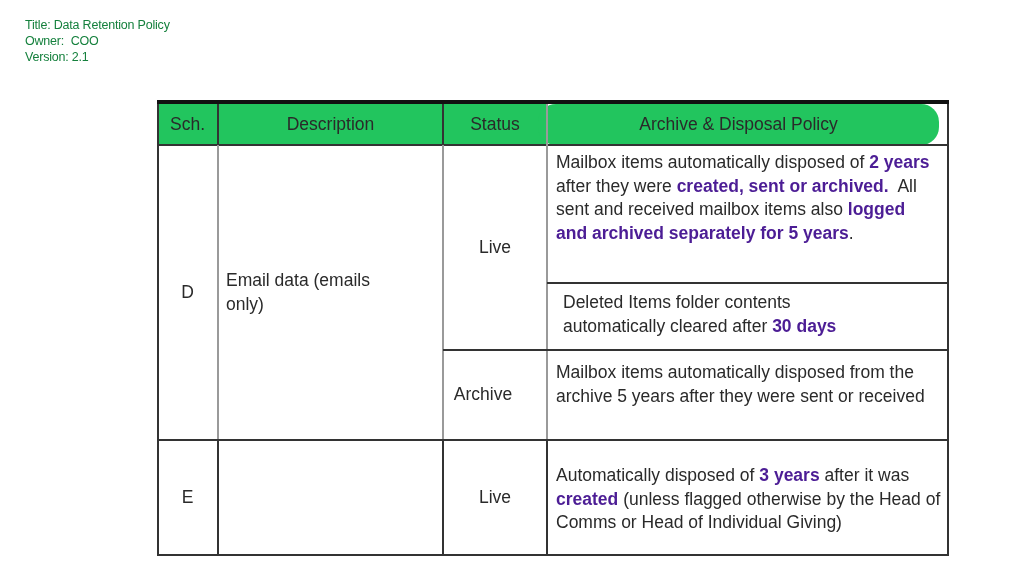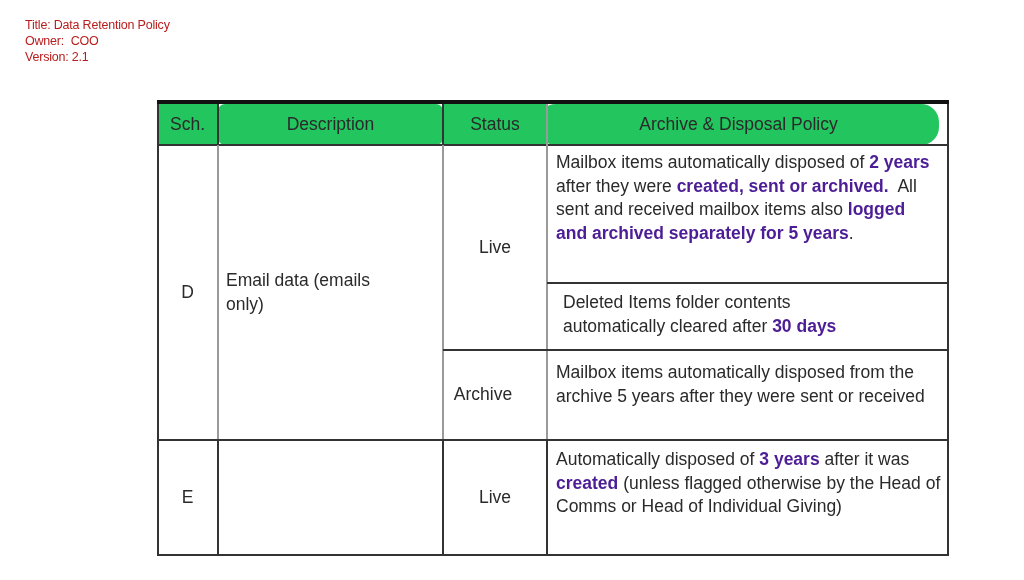--- a/index.html
+++ b/index.html
@@ -14,21 +14,21 @@
       overflow: hidden;
       font-family: "Liberation Sans", sans-serif;
       color: #2a2a2a;
     }
     .doc-meta {
       position: absolute;
       left: 25px;
       top: 17px;
       font-size: 12.5px;
       line-height: 16px;
-      color: #b91c1c;
+      color: #15803d;
       letter-spacing: -0.2px;
     }
     .doc-meta div { white-space: pre; }
 
     .tbl {
       position: absolute;
       left: 157px;
       top: 100px;
       width: 792px;
       height: 456px;
@@ -83,21 +83,21 @@
   <div>Owner:  COO</div>
   <div>Version: 2.1</div>
 </div>
 
 <div class="tbl">
   <div class="top-rule"></div>
 
   <div class="cell hdr" style="left:0;top:4px;width:61px;height:41px;">
       <span>Sch.</span>
     </div>
-  <div class="cell hdr" style="left:61px;top:4px;width:225px;height:41px;border-radius:7px;">
+  <div class="cell hdr" style="left:61px;top:4px;width:225px;height:41px;">
       <span>Description</span>
     </div>
   <div class="cell hdr" style="left:286px;top:4px;width:104px;height:41px;">
       <span>Status</span>
     </div>
   <div class="cell hdr" style="left:381px;top:4px;width:401px;height:41px;border-radius:18px;">
       <span>Archive &amp; Disposal Policy</span>
     </div>
 
   <div class="cell center" style="left:0;top:45px;width:61px;height:295px;">
@@ -121,21 +121,21 @@
   <div class="cell policy" style="left:390px;top:250px;width:402px;height:90px;padding-top:11px;">
     <span>Mailbox items automatically disposed from the archive 5 years after they were sent or received</span>
   </div>
 
   <div class="cell center" style="left:0;top:340px;width:61px;height:115px;">
     <span>E</span>
   </div>
   <div class="cell center" style="left:286px;top:340px;width:104px;height:115px;">
     <span>Live</span>
   </div>
-  <div class="cell policy" style="left:390px;top:340px;width:402px;height:115px;padding-top:8px;">
+  <div class="cell policy" style="left:390px;top:340px;width:402px;height:115px;padding-top:24px;">
     <span><span>Automatically disposed of </span><b>3 years</b><span> after it was </span><b>created</b><span> (unless flagged otherwise by the Head of Comms or Head of Individual Giving)</span></span>
   </div>
 
   <div class="vl" style="left:0;top:4px;height:452px;"></div>
   <div class="vl" style="left:790px;top:4px;height:452px;"></div>
 
   <div class="hl" style="left:0;top:44px;width:792px;"></div>
 
   <div class="vl" style="left:60px;top:4px;height:41px;"></div>
   <div class="vl light" style="left:60px;top:45px;height:295px;"></div>

